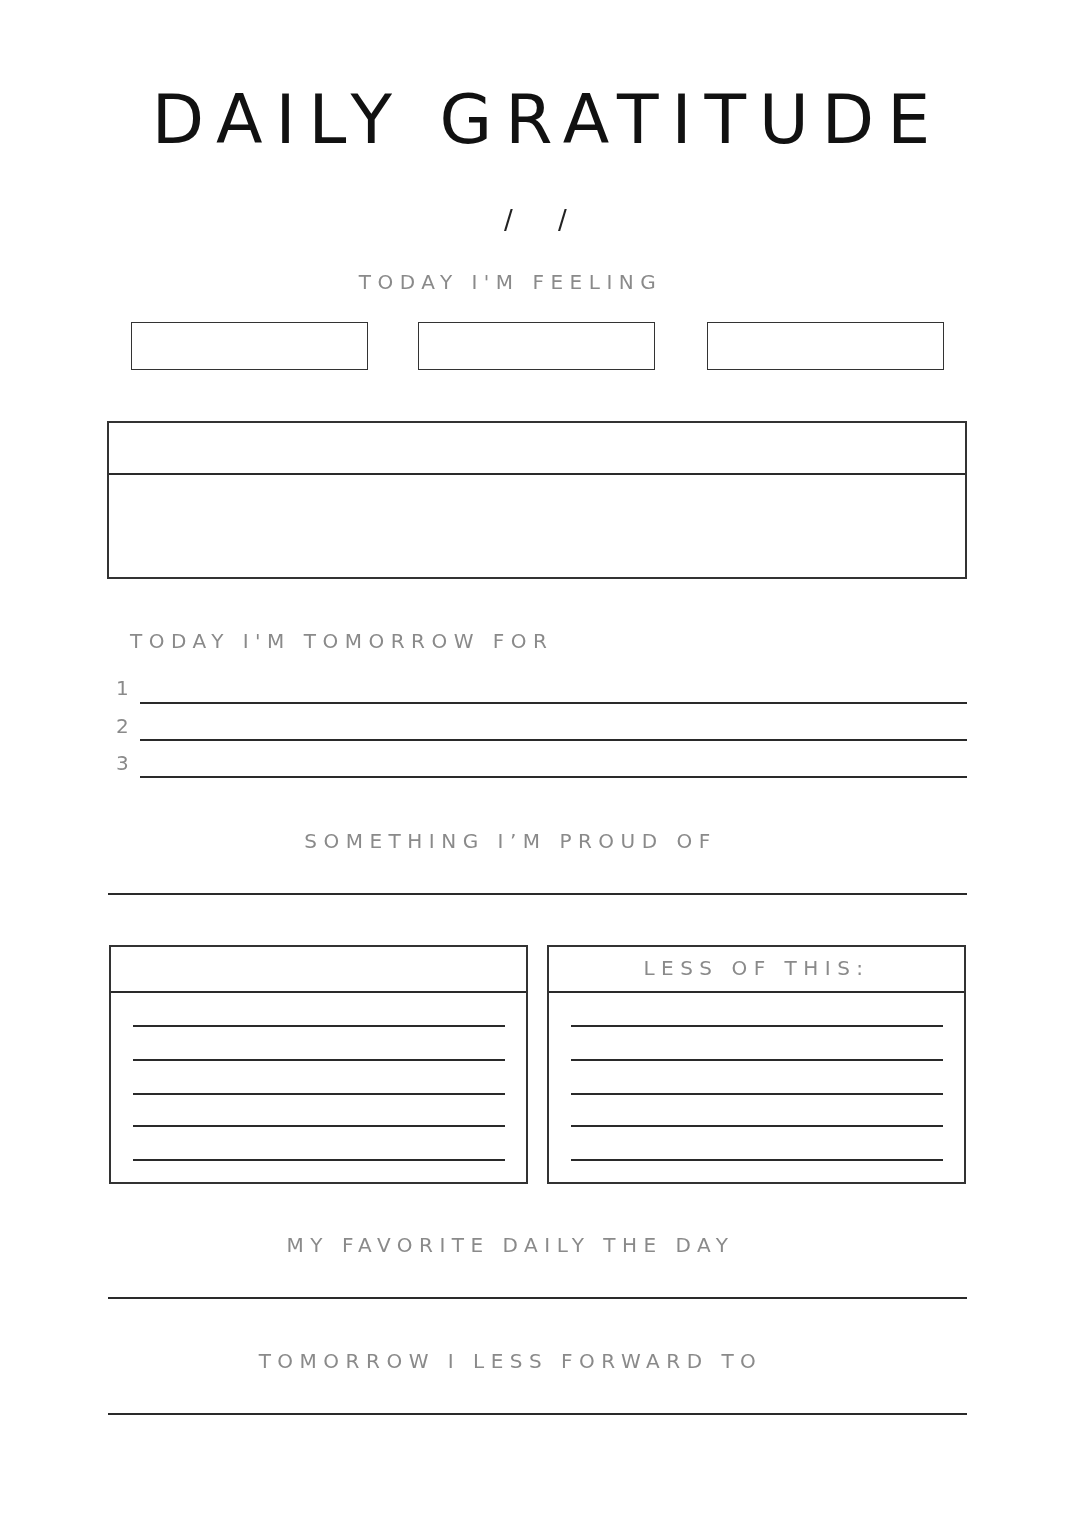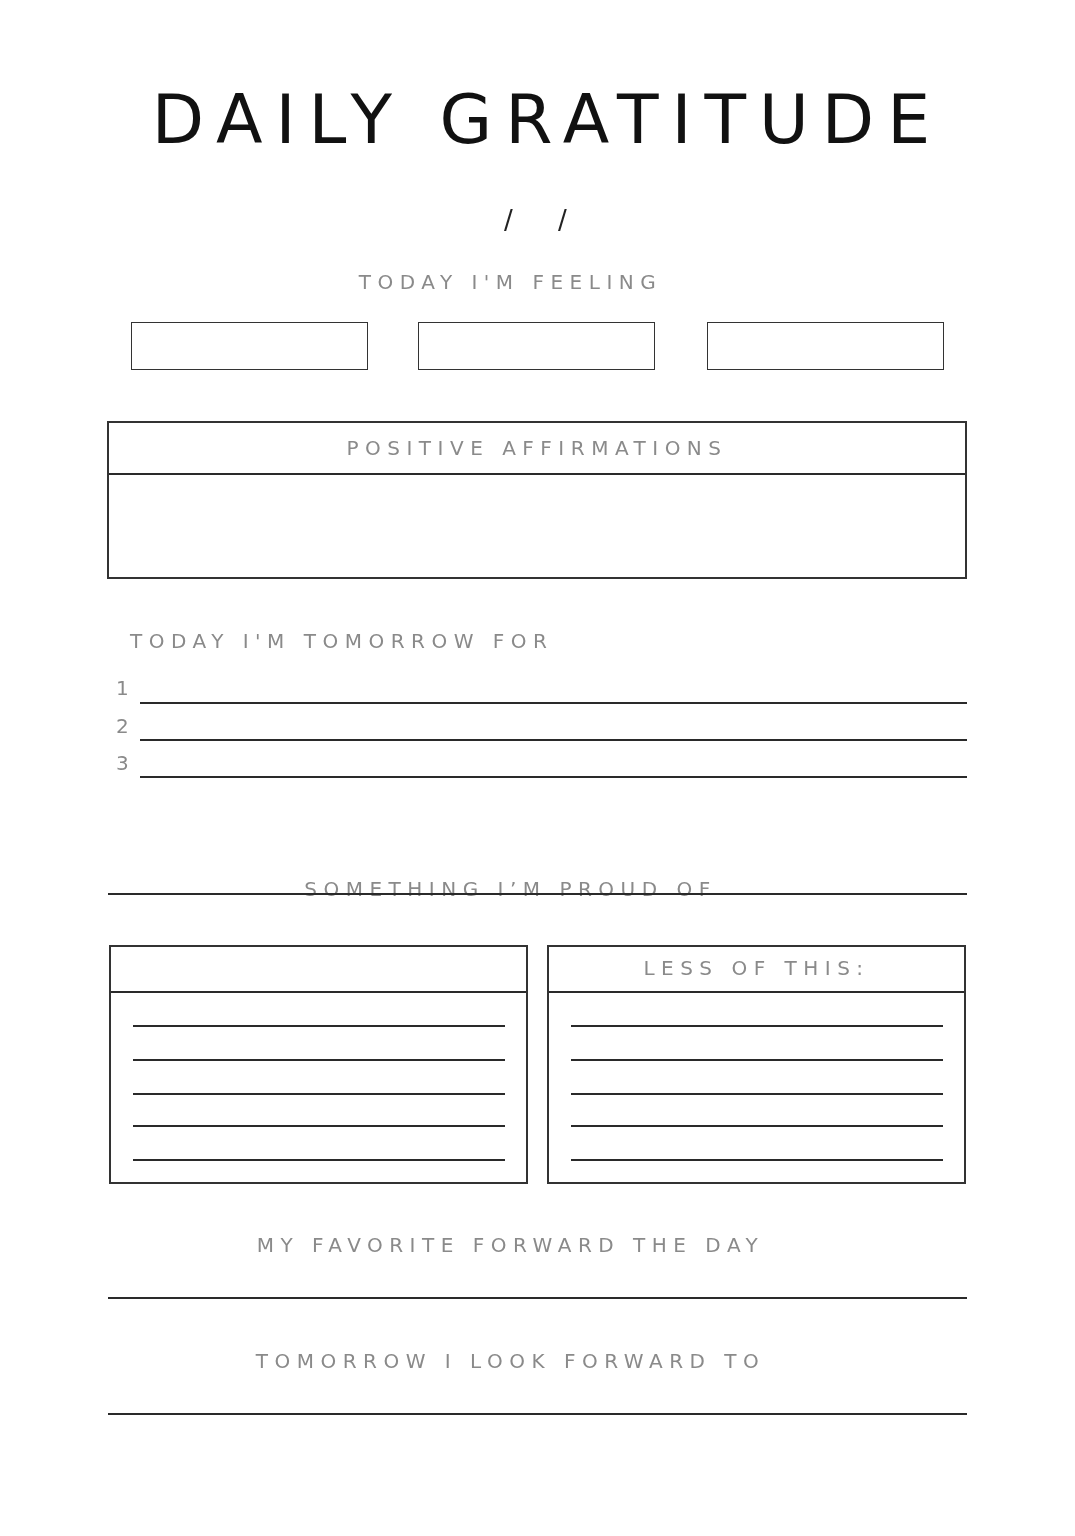--- a/index.html
+++ b/index.html
@@ -31,37 +31,36 @@
 <div class="abs" style="left:440px; top:205px; width:60px; height:30px;"></div>
 <div class="abs" style="left:518px; top:205px; width:38px; height:30px;"></div>
 <div class="abs" style="left:574px; top:205px; width:60px; height:30px;"></div>
 
 <div class="abs label center-label" style="top:270px;">TODAY I'M FEELING</div>
 <div class="abs box" style="left:131px; top:322px; width:237px; height:48px;"></div>
 <div class="abs box" style="left:418px; top:322px; width:237px; height:48px;"></div>
 <div class="abs box" style="left:707px; top:322px; width:237px; height:48px;"></div>
 
 <div class="abs box" style="left:107px; top:421px; width:860px; height:158px; border-width:2px;">
-  <div class="abs label center-label" style="left:0; width:856px; top:13px;">POSITIVE AFFIRMATIONS</div>
   <div class="abs" style="left:0; top:50px; width:856px; height:2px; background:#2a2a2a;"></div>
   <div class="abs" style="left:0; top:52px; width:856px; height:102px;"></div>
 </div>
 
 <div class="abs label" style="left:130px; top:629px;">TODAY I'M TOMORROW FOR</div>
 
 <div class="abs num" style="left:116px; top:677px;">1</div>
 <div class="abs hline" style="left:140px; top:702px; width:827px;"></div>
 
 <div class="abs num" style="left:116px; top:715px;">2</div>
 <div class="abs hline" style="left:140px; top:739px; width:827px;"></div>
 
 <div class="abs num" style="left:116px; top:752px;">3</div>
 <div class="abs hline" style="left:140px; top:776px; width:827px;"></div>
 
-<div class="abs label center-label" style="top:829px;margin-top:48px;">SOMETHING I’M PROUD OF</div>
+<div class="abs label center-label" style="top:829px;">SOMETHING I’M PROUD OF</div>
 <div class="abs hline" style="left:108px; top:893px; width:859px;"></div>
 
 <div class="abs box" style="left:109px; top:945px; width:419px; height:239px; border-width:2px;">
   <div class="abs" style="left:0; top:44px; width:415px; height:2px; background:#2a2a2a;"></div>
   <div class="abs hline" style="left:22px; top:78px; width:372px;"></div>
   <div class="abs hline" style="left:22px; top:112px; width:372px;"></div>
   <div class="abs hline" style="left:22px; top:146px; width:372px;"></div>
   <div class="abs hline" style="left:22px; top:178px; width:372px;"></div>
   <div class="abs hline" style="left:22px; top:212px; width:372px;"></div>
 </div>
@@ -69,17 +68,17 @@
 <div class="abs box" style="left:547px; top:945px; width:419px; height:239px; border-width:2px;text-decoration:underline;">
   <div class="abs label" style="left:0; width:415px; text-align:center; top:9px;">LESS OF THIS:</div>
   <div class="abs" style="left:0; top:44px; width:415px; height:2px; background:#2a2a2a;"></div>
   <div class="abs hline" style="left:22px; top:78px; width:372px;"></div>
   <div class="abs hline" style="left:22px; top:112px; width:372px;"></div>
   <div class="abs hline" style="left:22px; top:146px; width:372px;"></div>
   <div class="abs hline" style="left:22px; top:178px; width:372px;"></div>
   <div class="abs hline" style="left:22px; top:212px; width:372px;"></div>
 </div>
 
-<div class="abs label center-label" style="top:1233px;">MY FAVORITE FORWARD THE DAY</div>
+<div class="abs label center-label" style="top:1233px;">MY FAVORITE DAILY THE DAY</div>
 <div class="abs hline" style="left:108px; top:1297px; width:859px;"></div>
 
-<div class="abs label center-label" style="top:1349px;">TOMORROW I LOOK FORWARD TO</div>
+<div class="abs label center-label" style="top:1349px;">TOMORROW I LESS FORWARD TO</div>
 <div class="abs hline" style="left:108px; top:1413px; width:859px;"></div>
 
 </body></html>

